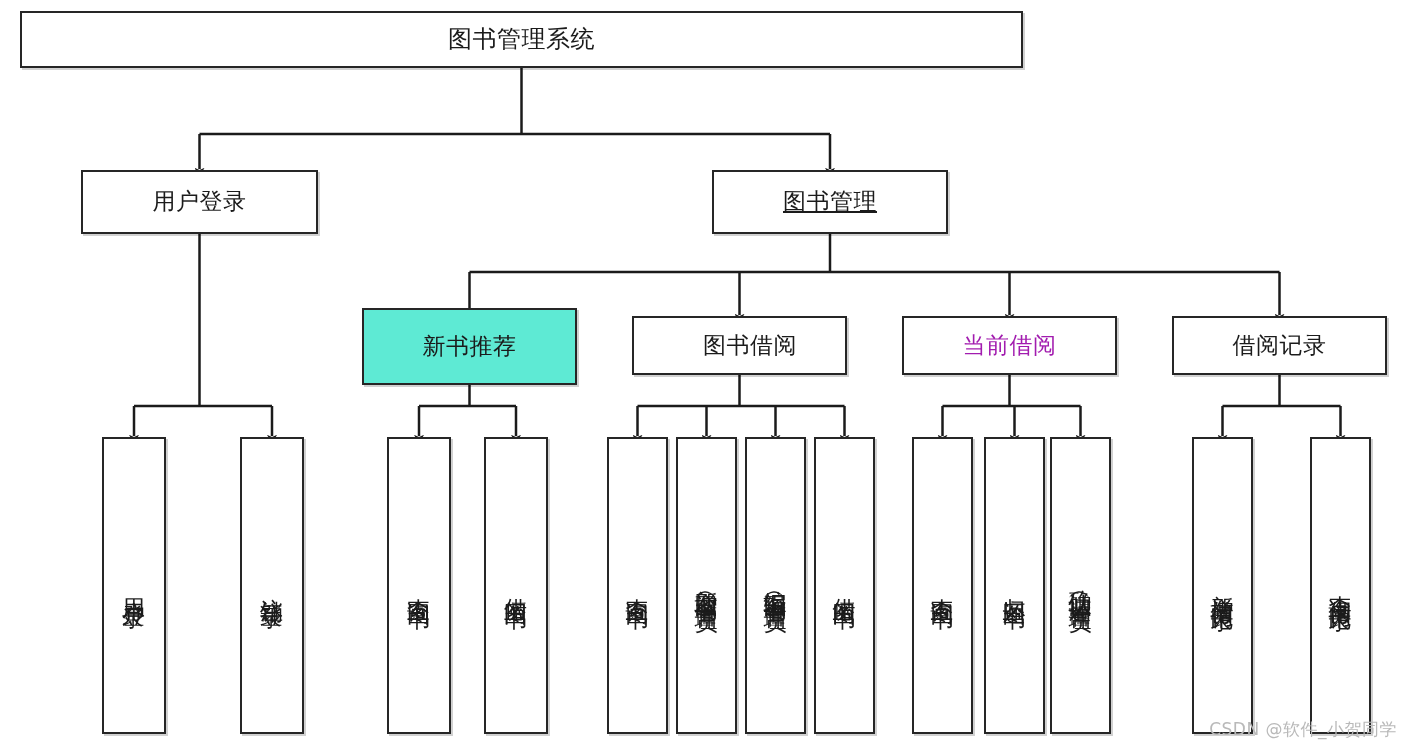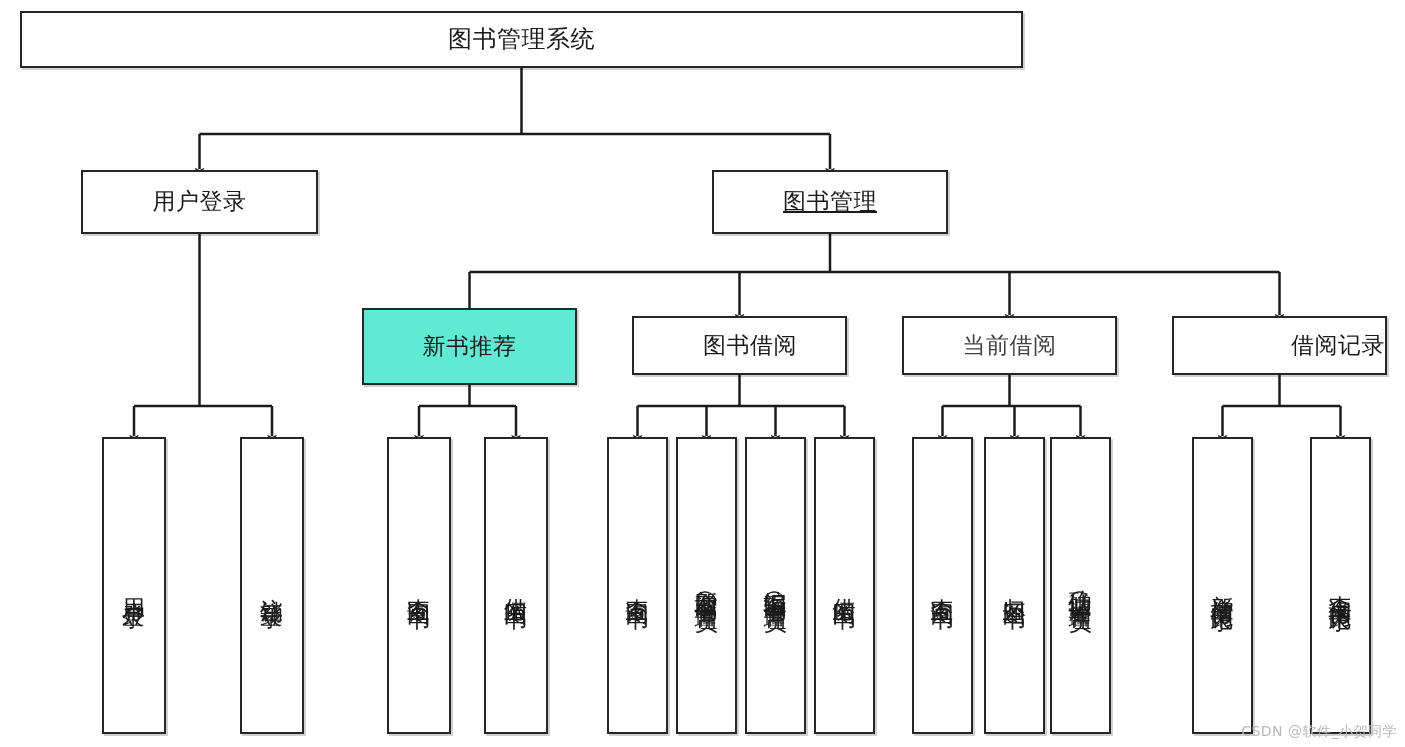--- a/index.html
+++ b/index.html
@@ -56,21 +56,21 @@
     font-size: 23px;
     writing-mode: vertical-rl;
     text-orientation: upright;
     letter-spacing: 3px;
     line-height: 1.05;
   }
   .watermark {
     position: absolute;
     right: 8px;
     bottom: 6px;
-    font-size: 14px;
+    font-size: 17px;
     color: #b9b9b9;
     font-family: "DejaVu Sans", "Liberation Sans", sans-serif;
     letter-spacing: 0.5px;
     white-space: nowrap;
     user-select: none;
   }
 </style>
 </head>
 <body>
 
@@ -129,23 +129,23 @@
       <div class="node-box horizontal" style="left: 712px; top: 170px; width: 236px; height: 64px; border-color: rgb(38, 38, 38); background: rgb(255, 255, 255);">
         <span class="node-label" style="color: rgb(27, 27, 27); text-decoration: underline;">图书管理</span>
       </div>
       <div class="node-box horizontal" style="left: 362px; top: 308px; width: 215px; height: 77px; border-color: rgb(38, 38, 38); background: #5eead4;">
         <span class="node-label" style="color: rgb(27, 27, 27);">新书推荐</span>
       </div>
       <div class="node-box horizontal" style="left: 632px; top: 316px; width: 215px; height: 59px; border-color: rgb(38, 38, 38); background: rgb(255, 255, 255);">
         <span class="node-label" style="color: rgb(27, 27, 27); margin-left: 21px;">图书借阅</span>
       </div>
       <div class="node-box horizontal" style="left: 902px; top: 316px; width: 215px; height: 59px; border-color: rgb(38, 38, 38); background: rgb(255, 255, 255);">
-        <span class="node-label" style="color: #404040;">当前借阅</span>
+        <span class="node-label" style="color: #a21caf;">当前借阅</span>
       </div>
-      <div class="node-box horizontal" style="left: 1172px; top: 316px; width: 215px; height: 59px; border-color: rgb(38, 38, 38); background: rgb(255, 255, 255); justify-content: flex-end;">
+      <div class="node-box horizontal" style="left: 1172px; top: 316px; width: 215px; height: 59px; border-color: rgb(38, 38, 38); background: rgb(255, 255, 255);">
         <span class="node-label" style="color: rgb(27, 27, 27);">借阅记录</span>
       </div>
       <div class="node-box vertical" style="left: 102px; top: 437px; width: 64px; height: 297px; border-color: rgb(38, 38, 38); background: rgb(255, 255, 255);">
         <span class="node-label" style="color: rgb(27, 27, 27);">用户登录</span>
       </div>
       <div class="node-box vertical" style="left: 240px; top: 437px; width: 64px; height: 297px; border-color: rgb(38, 38, 38); background: rgb(255, 255, 255);">
         <span class="node-label" style="color: rgb(27, 27, 27);">注销登录</span>
       </div>
       <div class="node-box vertical" style="left: 387px; top: 437px; width: 64px; height: 297px; border-color: rgb(38, 38, 38); background: rgb(255, 255, 255);">
         <span class="node-label" style="color: rgb(27, 27, 27);">查询图书</span>

